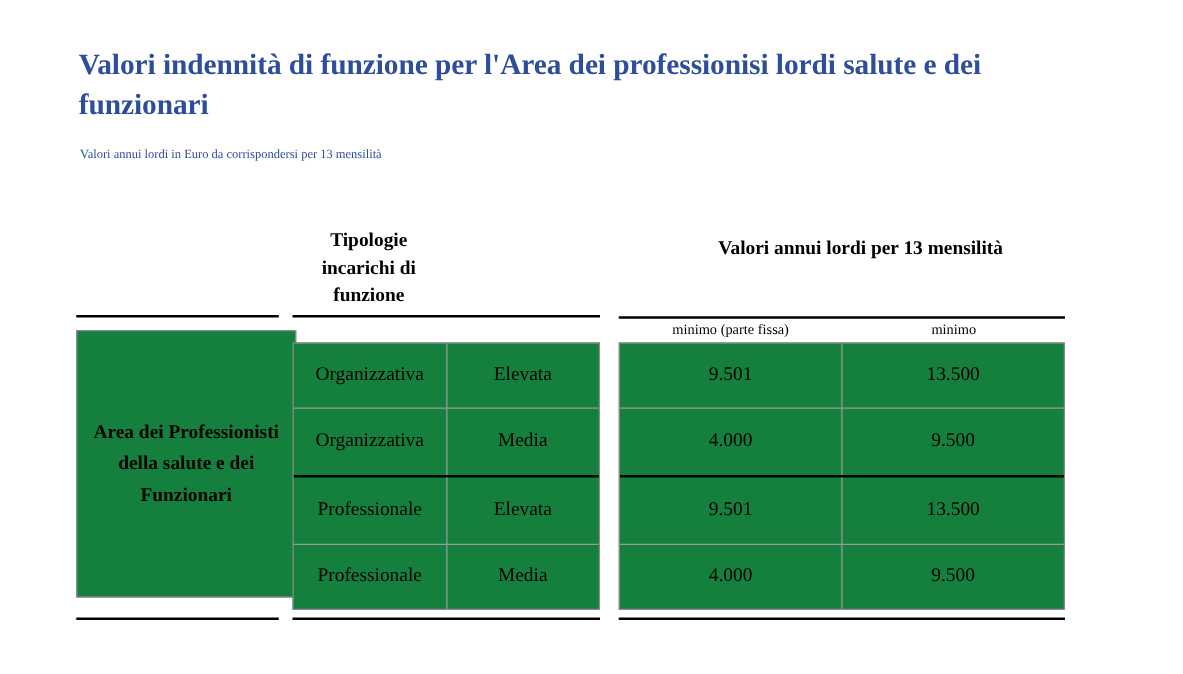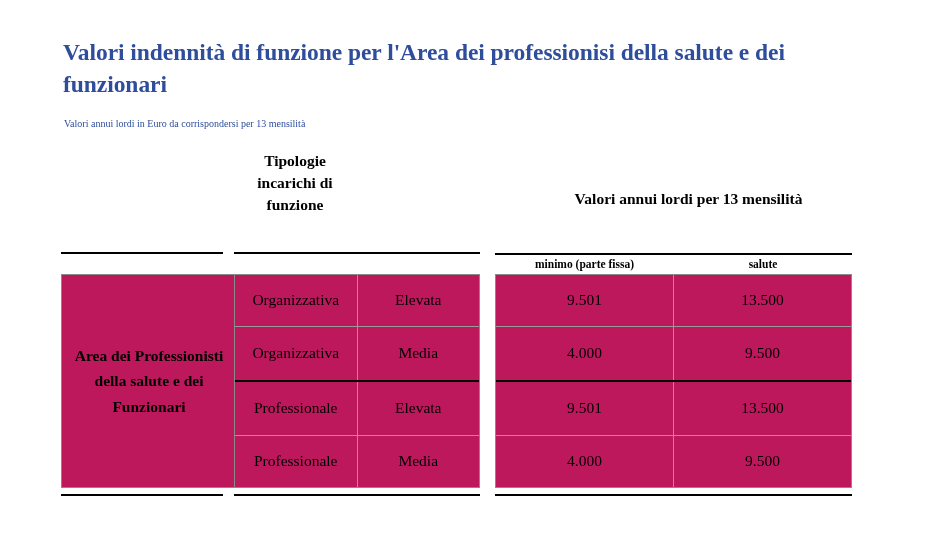--- a/index.html
+++ b/index.html
@@ -51,55 +51,55 @@
   
   .col-head {
     position: absolute;
     font-size: 15.5px;
     font-weight: bold;
     text-align: center;
     line-height: 1.42;
     color: #000;
   }
   #head-area      { left: 61px;  top: 188px; width: 162px; }
-  #head-tipologie { left: 234px; top: 150px; width: 122px; }
+  #head-tipologie { left: 234px; top: 182px; width: 122px; }
   #head-compl     { left: 358px; top: 188px; width: 121px; }
   #head-valori    { left: 510px; top: 188px; width: 357px; }
 
   
   .rule-top {
     position: absolute;
     height: 0;
     border-top: 2.2px solid #000;
   }
   #rule-top-left   { left: 61px;  top: 252px; width: 162px; }
   #rule-top-mid    { left: 234px; top: 252px; width: 246px; }
   #rule-top-right  { left: 495px; top: 253px; width: 357px; }
 
   
   .sub-head {
     position: absolute;
     top: 258px;
     font-size: 11.5px;
-    font-weight: bold;
+    font-weight: normal;
     text-align: center;
     color: #000;
     line-height: 1.2;
   }
   #sub-min { left: 495px; width: 179px; }
   #sub-max { left: 674px; width: 178px; }
 
   
   .grid-block {
     position: absolute;
     border: 1.4px solid #8a8a8a;
     box-sizing: border-box;
-    background: #be185d;
-  }
-  #block-area { left: 61px;  top: 274px; width: 176px; height: 214px; }
+    background: #15803d;
+  }
+  #block-area { left: 61px;  top: 264px; width: 176px; height: 214px; }
   #block-mid  { left: 234px; top: 274px; width: 246px; height: 214px; }
   #block-val  { left: 495px; top: 274px; width: 357px; height: 214px; }
 
   .gtable {
     width: 100%;
     height: 100%;
     border-collapse: collapse;
     table-layout: fixed;
   }
   .gtable td {
@@ -131,34 +131,34 @@
     height: 0;
     border-top: 2.4px solid #000;
   }
   #rule-bot-left  { left: 61px;  top: 494px; width: 162px; }
   #rule-bot-mid   { left: 234px; top: 494px; width: 246px; }
   #rule-bot-right { left: 495px; top: 494px; width: 357px; }
 </style>
 </head>
 <body>
 
-<div id="doc-title">Valori indennità di funzione per l'Area dei professionisi della salute e dei funzionari</div>
+<div id="doc-title">Valori indennità di funzione per l'Area dei professionisi lordi salute e dei funzionari</div>
 <div id="doc-subtitle">Valori annui lordi in Euro da corrispondersi per 13 mensilità</div>
 
 <div id="table-region">
 
   <div class="col-head" id="head-tipologie">Tipologie incarichi di funzione</div>
   <div class="col-head" id="head-valori">Valori annui lordi per 13 mensilità</div>
 
   <div class="rule-top" id="rule-top-left"></div>
   <div class="rule-top" id="rule-top-mid"></div>
   <div class="rule-top" id="rule-top-right"></div>
 
   <div class="sub-head" id="sub-min">minimo (parte fissa)</div>
-  <div class="sub-head" id="sub-max">salute</div>
+  <div class="sub-head" id="sub-max">minimo</div>
 
   <div class="grid-block" id="block-area">
     <table class="gtable">
       <tbody>
           <tr>
         <td id="area-cell">Area dei Professionisti della salute e dei Funzionari</td>
       </tr>
     </tbody>
       </table>
   </div>

